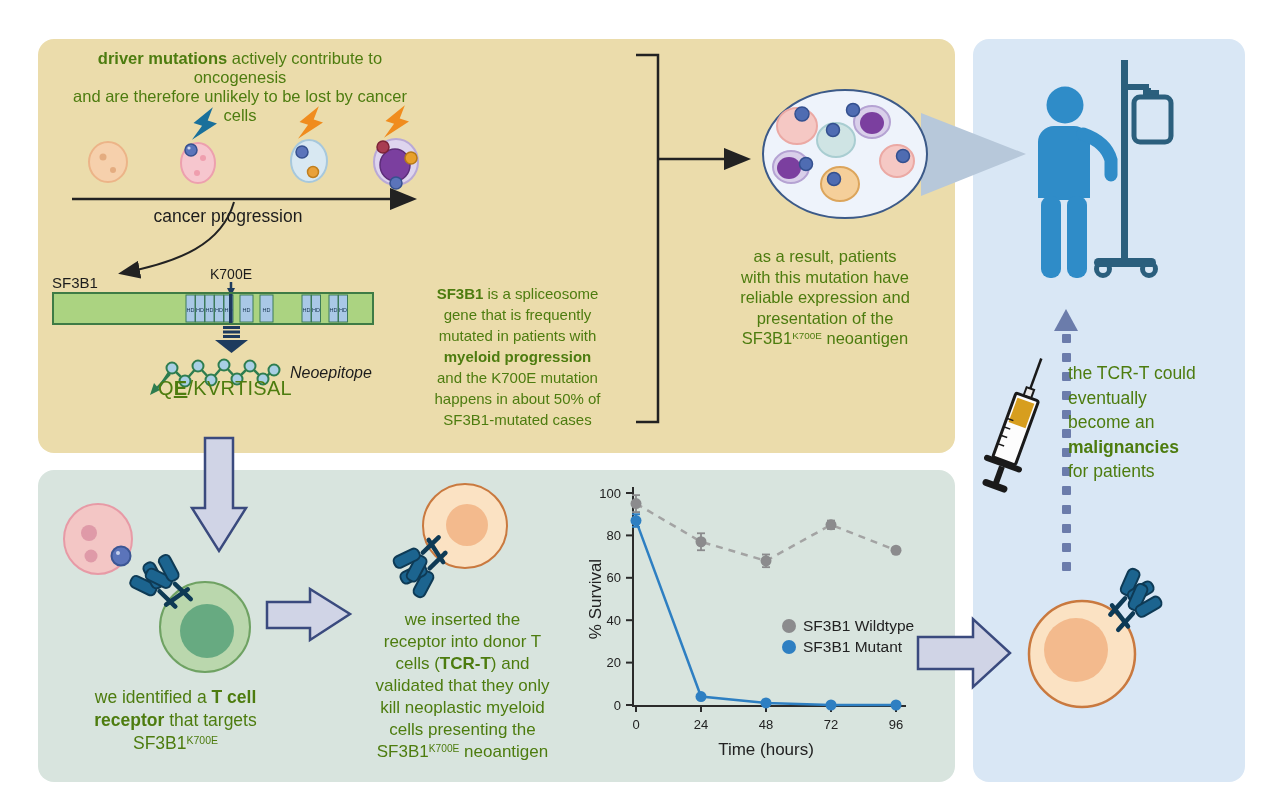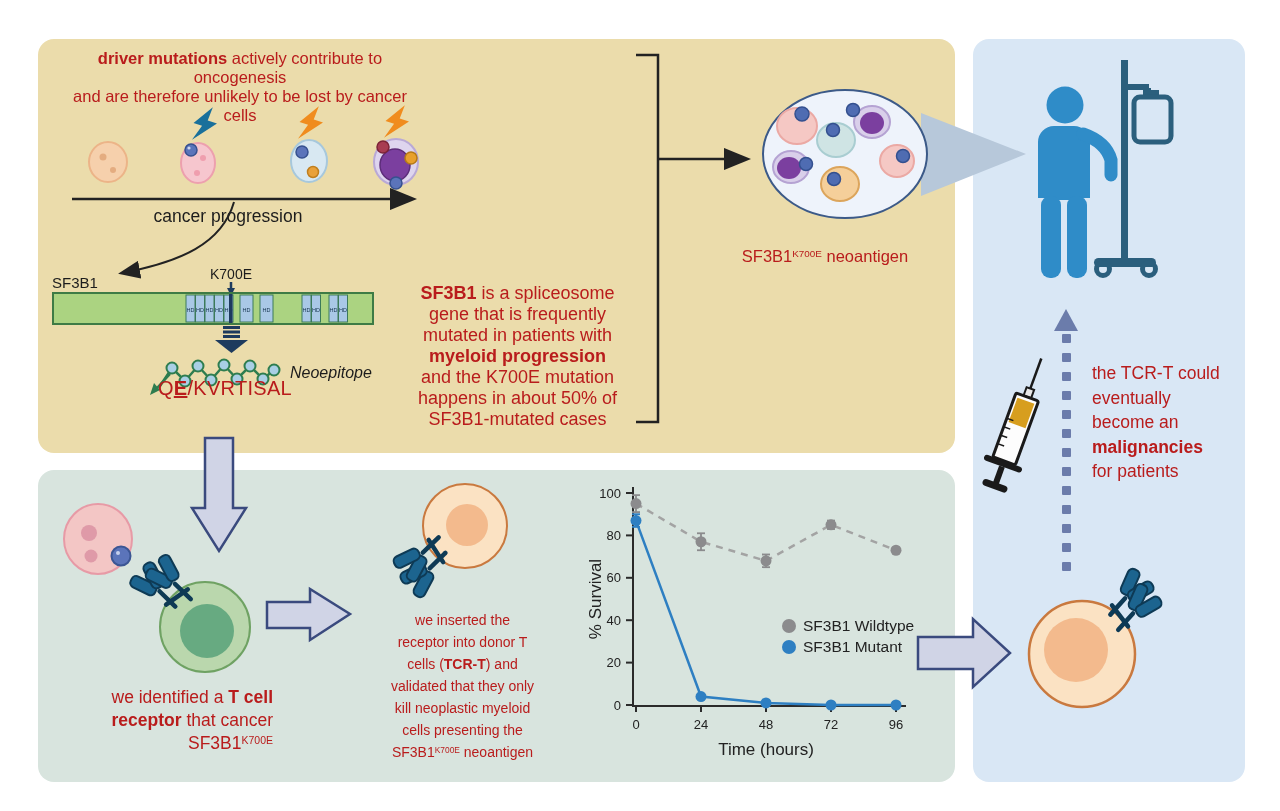--- a/index.html
+++ b/index.html
@@ -8,27 +8,27 @@
   .panel{position:absolute;border-radius:16px;z-index:0;}
   #panel-tan{left:38px;top:39px;width:917px;height:414px;background:#ebdcab;}
   #panel-green{left:38px;top:470px;width:917px;height:312px;background:#d8e4de;}
   #panel-blue{left:973px;top:39px;width:272px;height:743px;background:#d9e7f5;}
   #art{position:absolute;left:0;top:0;z-index:2;pointer-events:none;}
   #chart-svg{position:absolute;left:575px;top:475px;z-index:3;}
   #chart-svg text{font-family:"Liberation Sans",sans-serif;fill:#222;}
   #chart-svg .tick{font-size:13px;}
   #chart-svg .axis-label{font-size:17px;}
   #chart-svg .legend{font-size:15.5px;}
-  .txt{position:absolute;color:#b91c1c;text-align:center;white-space:pre-line;z-index:4;}
+  .txt{position:absolute;color:#4d7c0f;text-align:center;white-space:pre-line;z-index:4;}
   #heading{left:55px;top:49px;width:370px;font-size:16.5px;line-height:19px;}
-  #midtext{left:410px;top:283px;width:215px;font-size:18px;line-height:21px;}
+  #midtext{left:410px;top:283px;width:215px;font-size:15px;line-height:21px;}
   #resulttext{left:725px;top:246px;width:200px;font-size:16.5px;line-height:20.5px;}
-  #therapytext{left:1092px;top:361px;width:150px;font-size:17.5px;line-height:24.5px;text-align:left;}
-  #identifiedtext{left:78px;top:686px;width:195px;font-size:17.5px;line-height:23px;text-align:right;}
-  #insertedtext{left:360px;top:609px;width:205px;font-size:14px;line-height:22px;}
+  #therapytext{left:1068px;top:361px;width:150px;font-size:17.5px;line-height:24.5px;text-align:left;}
+  #identifiedtext{left:78px;top:686px;width:195px;font-size:17.5px;line-height:23px;}
+  #insertedtext{left:360px;top:609px;width:205px;font-size:17px;line-height:22px;}
   #qetext{left:145px;top:377px;width:160px;font-size:20px;letter-spacing:.3px;}
   sup{font-size:.6em;vertical-align:baseline;position:relative;top:-.5em;}
   .u{text-decoration:underline;}
   .svglabel{font-family:"Liberation Sans",sans-serif;fill:#1c1c1c;}
 </style>
 </head>
 <body>
 
 <div id="stage">
 
@@ -342,30 +342,34 @@
 and are therefore unlikely to be lost by cancer cells</span></div>
 
   <div class="txt" id="midtext"><b>SF3B1</b><span> is a spliceosome
 gene that is frequently
 mutated in patients with
 </span><b>myeloid progression</b><span>
 and the K700E mutation
 happens in about 50% of
 SF3B1-mutated cases</span></div>
 
-  <div class="txt" id="resulttext"><span>SF3B1</span><sup>K700E</sup><span> neoantigen</span></div>
+  <div class="txt" id="resulttext"><span>as a result, patients
+with this mutation have
+reliable expression and
+presentation of the
+</span><span>SF3B1</span><sup>K700E</sup><span> neoantigen</span></div>
 
   <div class="txt" id="therapytext"><span>the TCR-T could
 eventually
 become an
 </span><b>malignancies</b><span>
 for patients</span></div>
 
   <div class="txt" id="identifiedtext"><span>we identified a </span><b>T cell
-receptor</b><span> that cancer
+receptor</b><span> that targets
 </span><span>SF3B1</span><sup>K700E</sup></div>
 
   <div class="txt" id="insertedtext"><span>we inserted the
 receptor into donor T
 cells (</span><b>TCR-T</b><span>) and
 validated that they only
 kill neoplastic myeloid
 cells presenting the
 </span><span>SF3B1</span><sup>K700E</sup><span> neoantigen</span></div>
 

